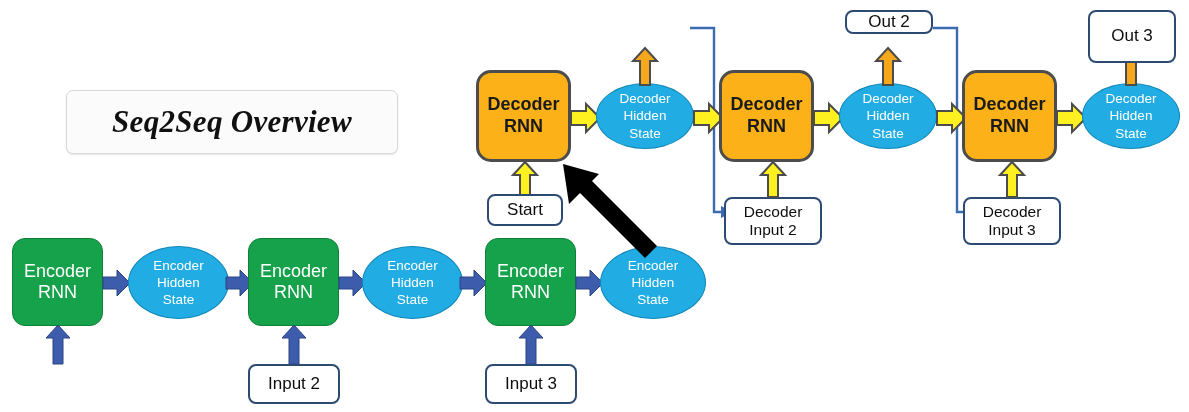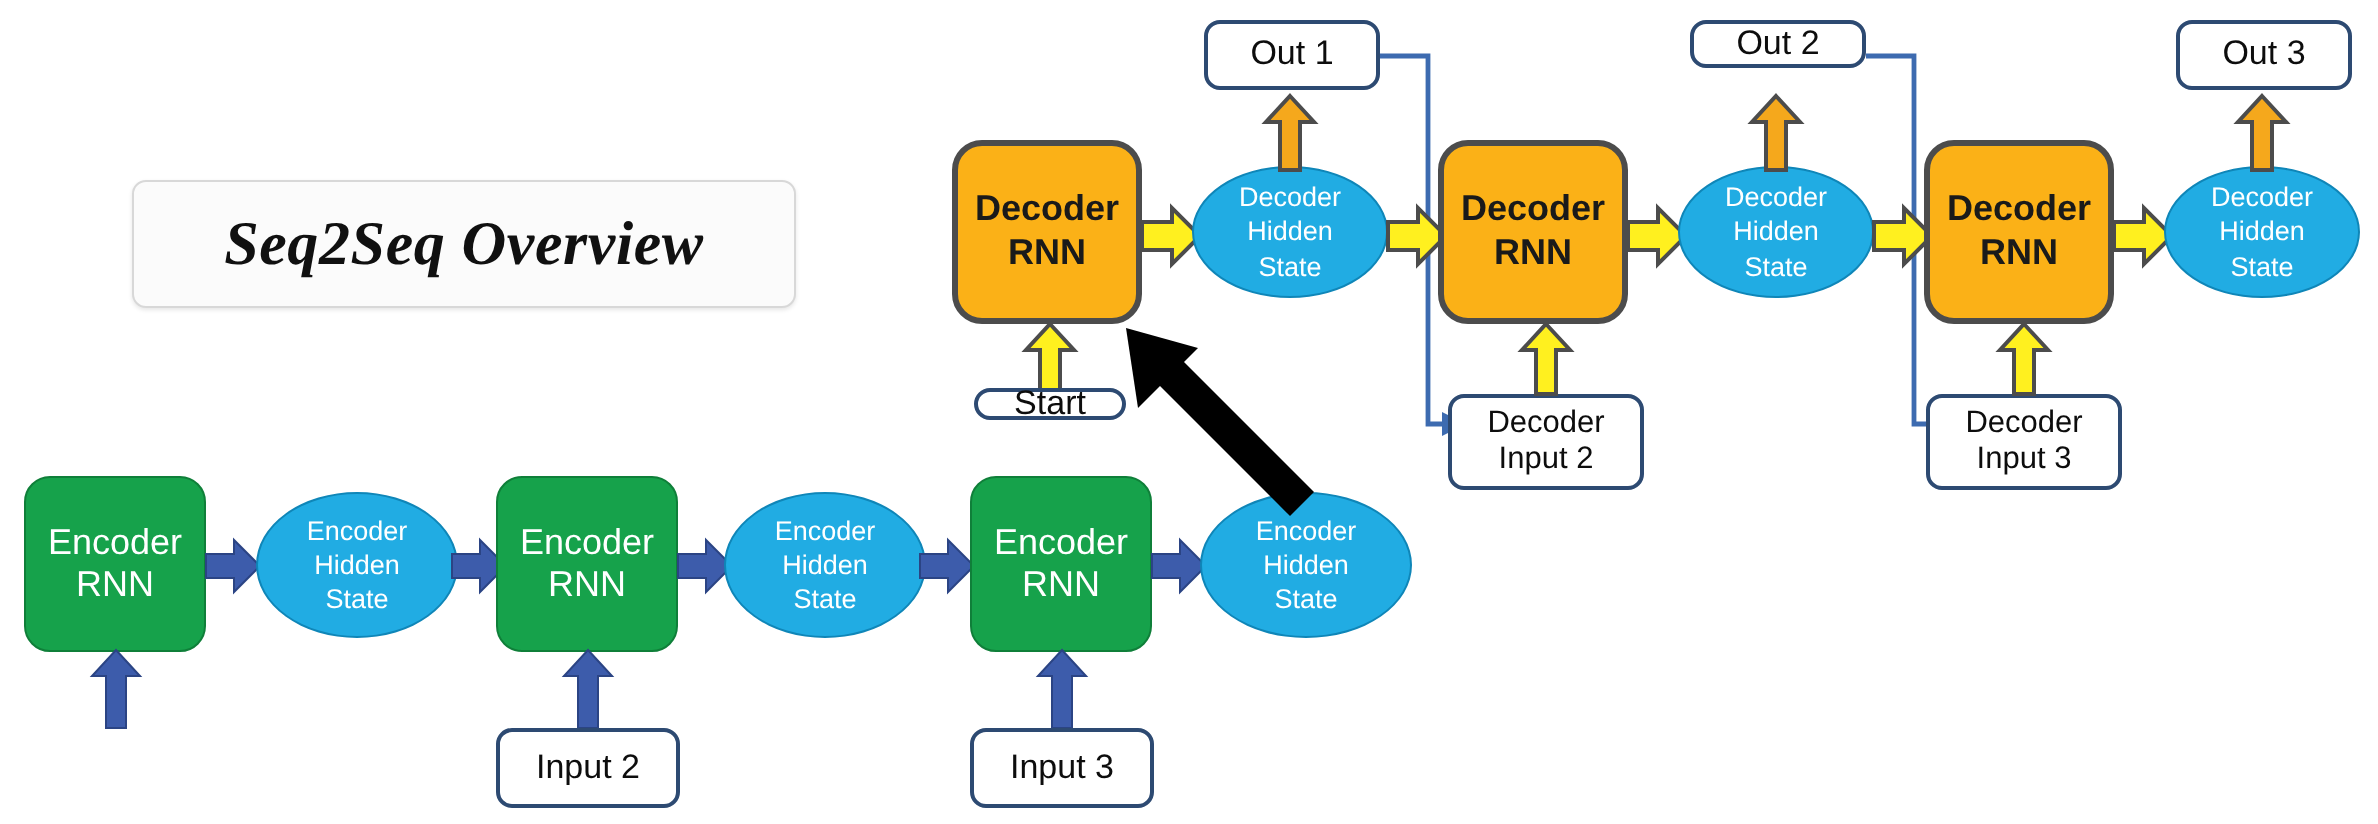--- a/index.html
+++ b/index.html
@@ -159,21 +159,21 @@
       <line x1="96" y1="92" x2="28" y2="24" stroke="#000000" stroke-width="17" stroke-linecap="butt"></line>
       <polygon points="8,4 44,14 14,44" fill="#000000"></polygon>
     </svg>
   </div>
 
   <div class="arrow" style="left:511px;top:162px;">
     <svg width="28" height="34" viewBox="0 0 28 34">
       <polygon points="14,0 26,13 19,13 19,33 9,33 9,13 2,13" fill="#fff01f" stroke="#4c4c4c" stroke-width="2"></polygon>
     </svg>
   </div>
-  <div class="node iobox" style="left:487px;top:194px;width:76px;height:16px;">
+  <div class="node iobox" style="left:487px;top:194px;width:76px;height:32px;">
     <span>Start</span>
   </div>
 
   <div class="node dec-rnn" style="left:476px;top:70px;width:95px;height:92px;">
     <div>
       <div>Decoder</div>
       <div>RNN</div>
     </div>
   </div>
 
@@ -190,23 +190,20 @@
       <div>State</div>
     </div>
   </div>
 
   <div class="arrow" style="left:631px;top:48px;">
     <svg width="28" height="38" viewBox="0 0 28 38">
       <polygon points="14,0 26,13 19,13 19,37 9,37 9,13 2,13" fill="#f5a81c" stroke="#4c4c4c" stroke-width="2"></polygon>
     </svg>
   </div>
 
-  <div class="node iobox" style="left:602px;top:10px;width:88px;height:35px;">
-    <span>Out 1</span>
-  </div>
 
   <div class="arrow" style="left:690px;top:20px;">
     <svg width="48" height="200" viewBox="0 0 48 200">
       <path d="M0,8 L24,8 L24,192 L33,192" fill="none" stroke="#3d6bb0" stroke-width="2.4"></path>
       <polygon points="31,186 43,192 31,198" fill="#3d6bb0"></polygon>
     </svg>
   </div>
 
   <div class="node iobox small" style="left:724px;top:197px;width:98px;height:48px;">
     <div>
@@ -304,17 +301,17 @@
       <div>State</div>
     </div>
   </div>
 
   <div class="arrow" style="left:1117px;top:48px;">
     <svg width="28" height="38" viewBox="0 0 28 38">
       <polygon points="14,0 26,13 19,13 19,37 9,37 9,13 2,13" fill="#f5a81c" stroke="#4c4c4c" stroke-width="2"></polygon>
     </svg>
   </div>
 
-  <div class="node iobox" style="left:1088px;top:10px;width:88px;height:35px;">
+  <div class="node iobox" style="left:1088px;top:10px;width:88px;height:53px;">
     <span>Out 3</span>
   </div>
 
 </div>
 
 </body></html>

